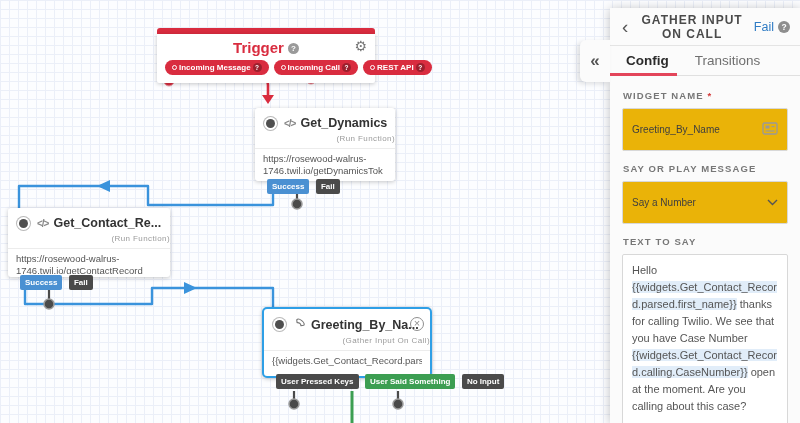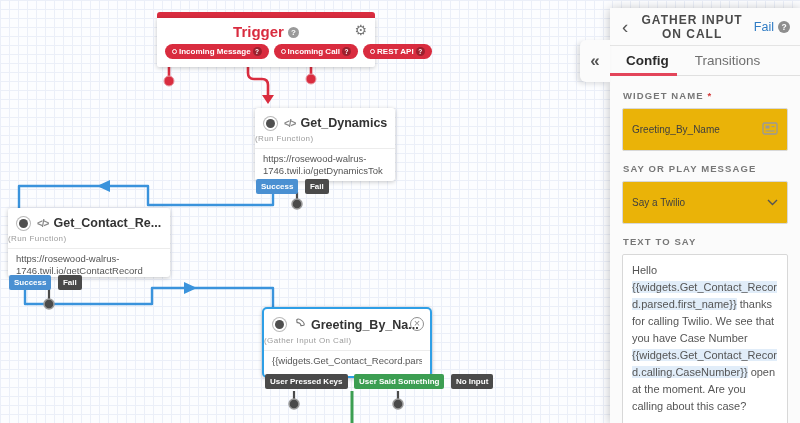--- a/index.html
+++ b/index.html
@@ -22,21 +22,21 @@
   .ln-red   { stroke:var(--red);  stroke-width:2.6; }
   .ln-blue  { stroke:var(--blue); stroke-width:2.4; }
   .ln-dark  { stroke:#4a4a4a;     stroke-width:2.2; }
   .ln-green { stroke:var(--green);stroke-width:3; }
   .ar-red   { fill:var(--red); }
   .ar-blue  { fill:var(--blue); }
   .port-dark{ fill:#4a4a4a; stroke:#9b9b9b; stroke-width:1.5; }
   .port-red { fill:var(--red); stroke:#e79aa3; stroke-width:1; }
 
   
-  .trigger { position:absolute; left:157px; top:12px; width:218px; z-index:2; }
+  .trigger { position:absolute; left:157px; top:28px; width:218px; z-index:2; }
   .tbar { height:6px; background:var(--red); border-radius:3px 3px 0 0; }
   .tbody { background:#fff; box-shadow:0 1px 4px rgba(0,0,0,.22); padding:3px 6px 8px; border-radius:0 0 2px 2px; }
   .ttitle-row { position:relative; text-align:center; padding:2px 0 3px; }
   .ttitle { font-size:15px; font-weight:bold; color:var(--red); }
   .t-help { display:inline-block; vertical-align:2px; background:#9a9a9a; color:#fff; width:11px; height:11px;
             border-radius:50%; font-size:8px; line-height:11px; text-align:center; margin-left:4px; font-weight:bold;}
   .gear { position:absolute; right:2px; top:1px; color:#777; font-size:14px; }
   .pills { display:flex; gap:5px; margin-left:2px; }
   .pill { background:var(--red); color:#fff; border-radius:9px; font-size:8px; font-weight:bold;
           display:flex; align-items:center; gap:2px; padding:3px 7px; white-space:nowrap; }
@@ -45,25 +45,25 @@
                line-height:9px; text-align:center; flex:none; }
 
   
   .node { position:absolute; background:#fff; border-radius:3px; box-shadow:0 1px 4px rgba(0,0,0,.22); z-index:2; }
   .node.selected { border:2px solid #2e9fe6; border-radius:5px; }
   .node-head { display:flex; align-items:center; padding:8px 8px 0 8px; }
   .node-dot { width:9px; height:9px; border-radius:50%; background:#4f4f4f; flex:none;
               box-shadow:0 0 0 2px #fff, 0 0 0 3px #b9b9b9; margin:0 9px 0 3px; }
   .node-icon { color:#888; font-size:10px; font-weight:bold; margin-right:5px; letter-spacing:-1px; flex:none; }
   .node-title { font-size:12.5px; font-weight:bold; color:#333; white-space:nowrap; overflow:hidden; }
-  .node-type { text-align:left; font-size:8px; color:#9b9b9b; letter-spacing:.4px; padding:4px 0 5px; }
+  .node-type { text-align:right; font-size:8px; color:#9b9b9b; letter-spacing:.4px; padding:4px 0 5px; }
   .node-body { border-top:1px solid #ececec; padding:4px 8px; font-size:9.5px; line-height:1.25; color:#555;
                overflow-wrap:anywhere; overflow:hidden; }
   .node-body .bl { white-space:nowrap; overflow:hidden; }
-  .node-tabs { position:absolute; left:1px; bottom:-13px; white-space:nowrap; z-index:3; }
+  .node-tabs { position:absolute; left:12px; bottom:-13px; white-space:nowrap; z-index:3; }
   .ntab { display:inline-block; color:#fff; font-size:8px; font-weight:bold; padding:3px 5px; border-radius:2px;
           margin-right:2px; }
   .ntab.blue  { background:#4a90d2; }
   .ntab.dark  { background:#4a4a4a; }
   .ntab.green { background:var(--green); }
   .close-circle { position:absolute; right:6px; top:8px; width:14px; height:14px; border:1.5px solid #8f8f8f;
                   border-radius:50%; color:#8f8f8f; font-size:11px; line-height:11px; text-align:center; }
 
   
   .panel { position:absolute; left:610px; top:8px; width:190px; bottom:0; background:#fbfbfb;
@@ -225,21 +225,21 @@
         <span><svg width="16" height="13" viewBox="0 0 16 13">
               <rect x="1" y="1" width="14" height="11" rx="1.5" fill="none" stroke="#999" stroke-width="1.3"></rect>
               <rect x="3.5" y="3.5" width="4" height="3" fill="#999"></rect>
               <line x1="9.5" y1="4.5" x2="12.5" y2="4.5" stroke="#999" stroke-width="1.2"></line>
               <line x1="3.5" y1="9" x2="12.5" y2="9" stroke="#999" stroke-width="1.2"></line>
             </svg></span>
       </div>
 
       <div class="flabel">SAY OR PLAY MESSAGE</div>
       <div class="select">
-        <span>Say a Twilio</span>
+        <span>Say a Number</span>
         <span class="grow"></span>
         <span><svg width="11" height="7" viewBox="0 0 11 7">
               <polyline points="1,1 5.5,5.5 10,1" fill="none" stroke="#555" stroke-width="1.4"></polyline>
             </svg></span>
       </div>
 
       <div class="flabel">TEXT TO SAY</div>
       <div class="txtbox"><span>Hello </span><span class="hl">{{widgets.Get_Contact_Record.parsed.first_name}}</span><span> thanks for calling Twilio. We see that you have Case Number </span><span class="hl">{{widgets.Get_Contact_Record.calling.CaseNumber}}</span><span> open at the moment. Are you calling about this case?</span></div>
     </div>
   </aside>

